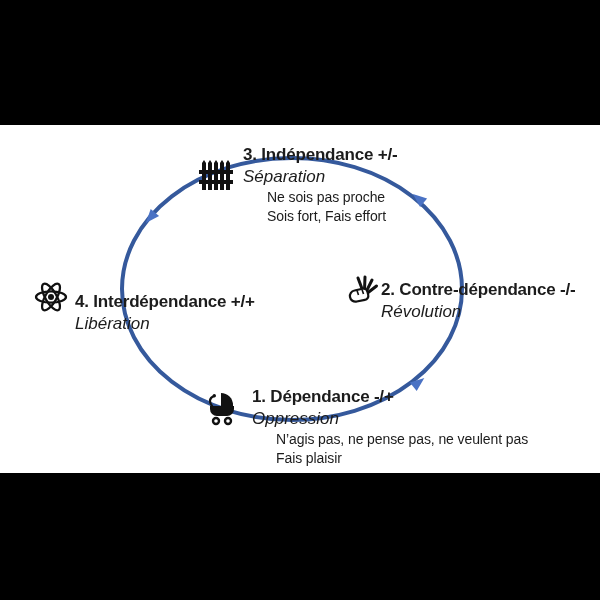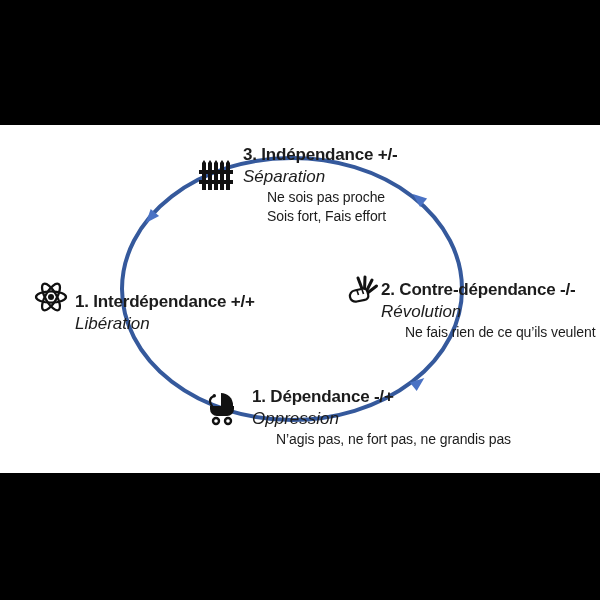--- a/index.html
+++ b/index.html
@@ -43,39 +43,39 @@
       <path d="M15,1 a12,12 0 0 1 12,12 v1 h-12 z" fill="#111"></path>
       <path d="M4,14 h24 v3 a7,7 0 0 1 -7,7 h-10 a7,7 0 0 1 -7,-7 z" fill="#111"></path>
       <path d="M6,14 C3,10 3,6 8,4" fill="none" stroke="#111" stroke-width="2.2" stroke-linecap="round"></path>
       <circle cx="8.3" cy="3.8" r="1.7" fill="#111"></circle>
       <circle cx="10" cy="29" r="3" fill="none" stroke="#111" stroke-width="2.4"></circle>
       <circle cx="22" cy="29" r="3" fill="none" stroke="#111" stroke-width="2.4"></circle>
     </svg>
     <div class="stxt s1t">
       <div class="title">1. Dépendance -/+</div>
       <div class="subtitle">Oppression</div>
-      <div class="line">N’agis pas, ne fort pas, ne grandis pas</div>
+      <div class="line">N’agis pas, ne pense pas, ne veulent pas</div>
+      <div class="line">Fais plaisir</div>
     </div>
   </div>
 
   <div class="stage">
     <svg class="icon s2i" width="32" height="32" viewBox="0 0 32 32">
       <g stroke="#111" stroke-width="3" stroke-linecap="round">
         <path d="M14.5,15 L10,3"></path>
         <path d="M16.5,15 L17,2"></path>
         <path d="M18.5,16 L24,5"></path>
         <path d="M19.5,18 L28.5,11"></path>
       </g>
       <path d="M2,22 a5.5,5.5 0 0 1 4.5,-6.5 l8,-1.8 a4.2,4.2 0 0 1 5,3.2 l0.7,2.8 a4.2,4.2 0 0 1 -3.4,5.2 l-8,1.6 a5.5,5.5 0 0 1 -6.8,-4.5 z" fill="#ffffff" stroke="#111" stroke-width="2.2"></path>
       <path d="M9,15.5 l1.5,4.5 M14,14.5 l1.5,4.5" stroke="#111" stroke-width="1.6" fill="none"></path>
     </svg>
     <div class="stxt s2t">
       <div class="title">2. Contre-dépendance -/-</div>
       <div class="subtitle">Révolution</div>
-      <div class="line">Ne fais rien de ce qu’ils veulent</div>
     </div>
   </div>
 
   <div class="stage">
     <svg class="icon s3i" width="34" height="32" viewBox="0 0 34 32">
       <rect x="0" y="10" width="34" height="4" fill="#111"></rect>
       <rect x="0" y="20" width="34" height="4" fill="#111"></rect>
       <path d="M3,3 L5,0 L7,3 V30 H3 Z" fill="#111"></path>
       <path d="M9,3 L11,0 L13,3 V30 H9 Z" fill="#111"></path>
       <path d="M15,3 L17,0 L19,3 V30 H15 Z" fill="#111"></path>
@@ -93,18 +93,18 @@
   <div class="stage">
     <svg class="icon s4i" width="34" height="34" viewBox="0 0 34 34">
       <g fill="none" stroke="#111" stroke-width="2.3">
         <ellipse cx="17" cy="17" rx="15" ry="5.6"></ellipse>
         <ellipse cx="17" cy="17" rx="15" ry="5.6" transform="rotate(60 17 17)"></ellipse>
         <ellipse cx="17" cy="17" rx="15" ry="5.6" transform="rotate(120 17 17)"></ellipse>
       </g>
       <circle cx="17" cy="17" r="3" fill="#111"></circle>
     </svg>
     <div class="stxt s4t">
-      <div class="title">1. Interdépendance +/+</div>
+      <div class="title">4. Interdépendance +/+</div>
       <div class="subtitle">Libération</div>
     </div>
   </div>
 
 </div>
 
 </body></html>

